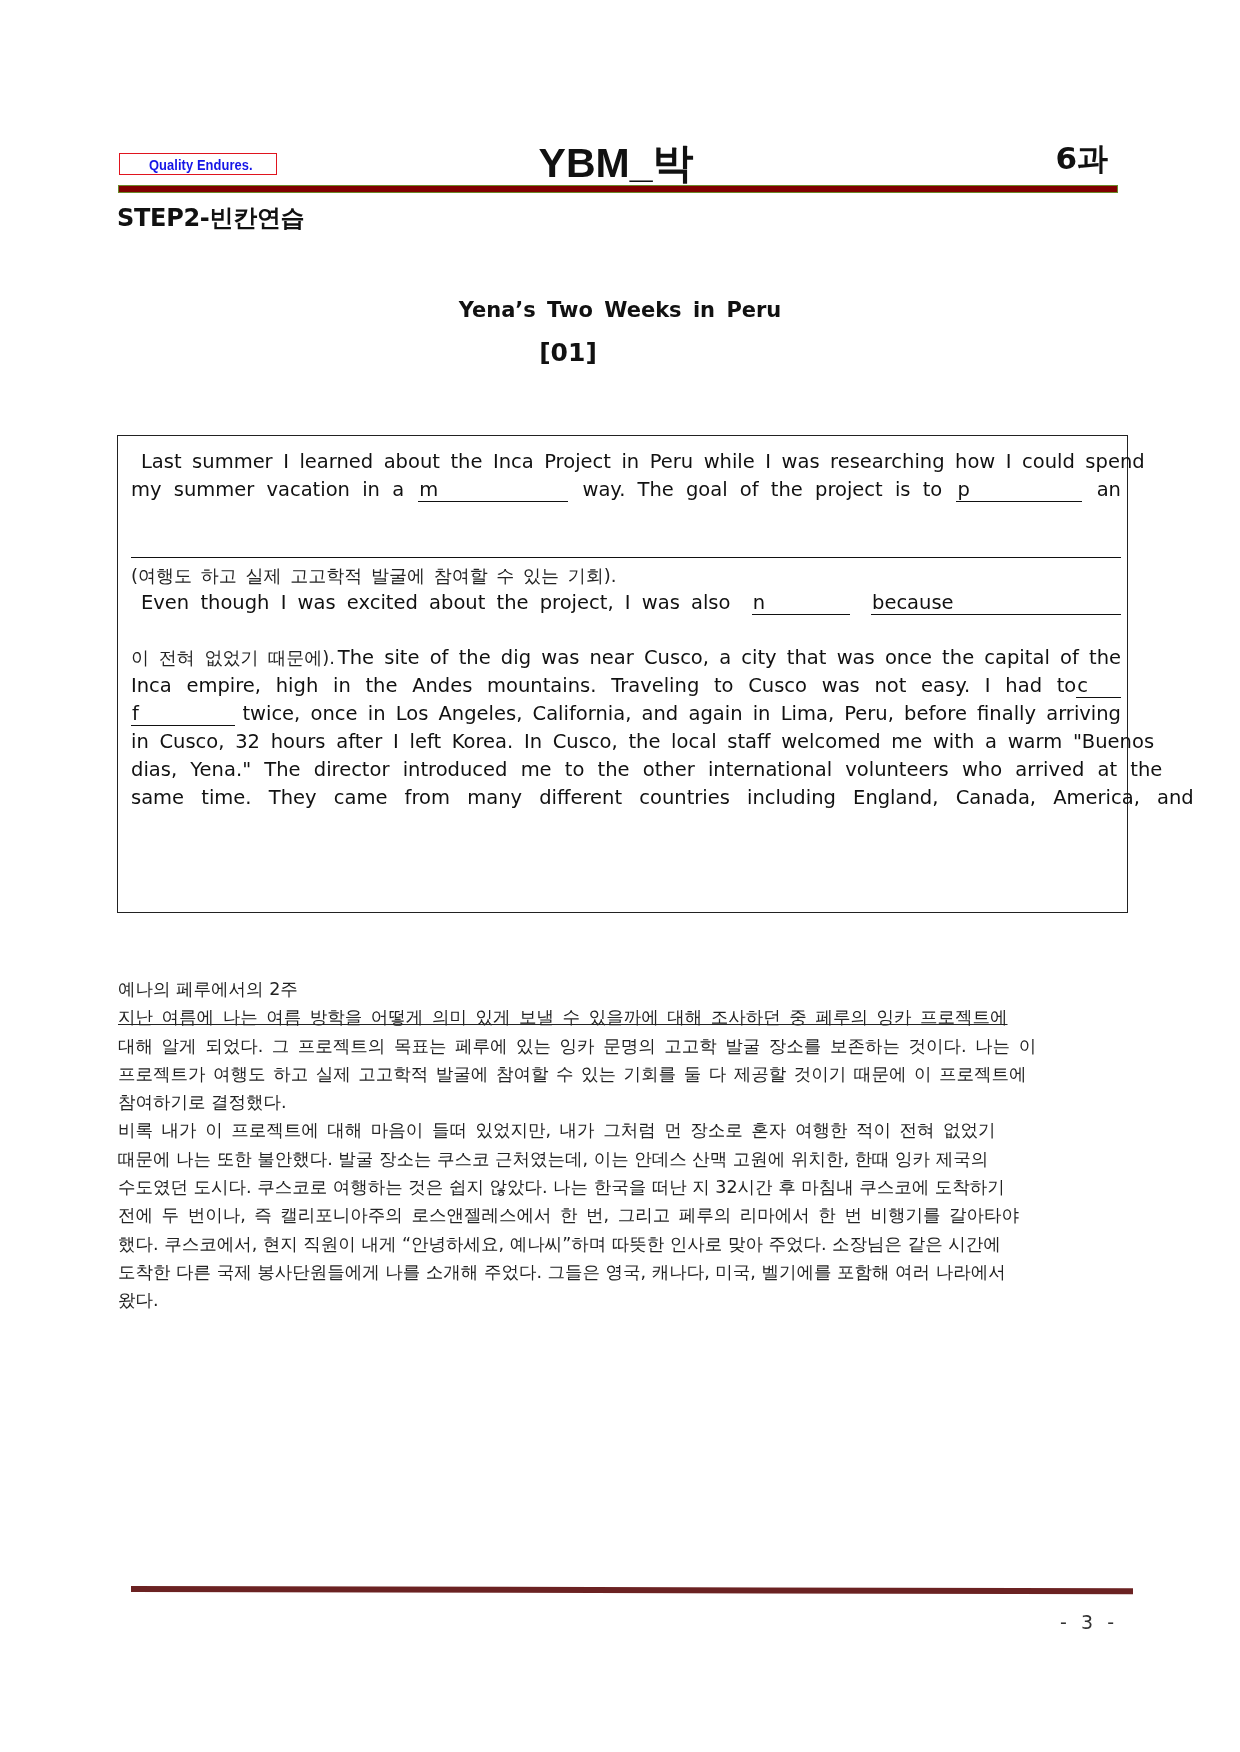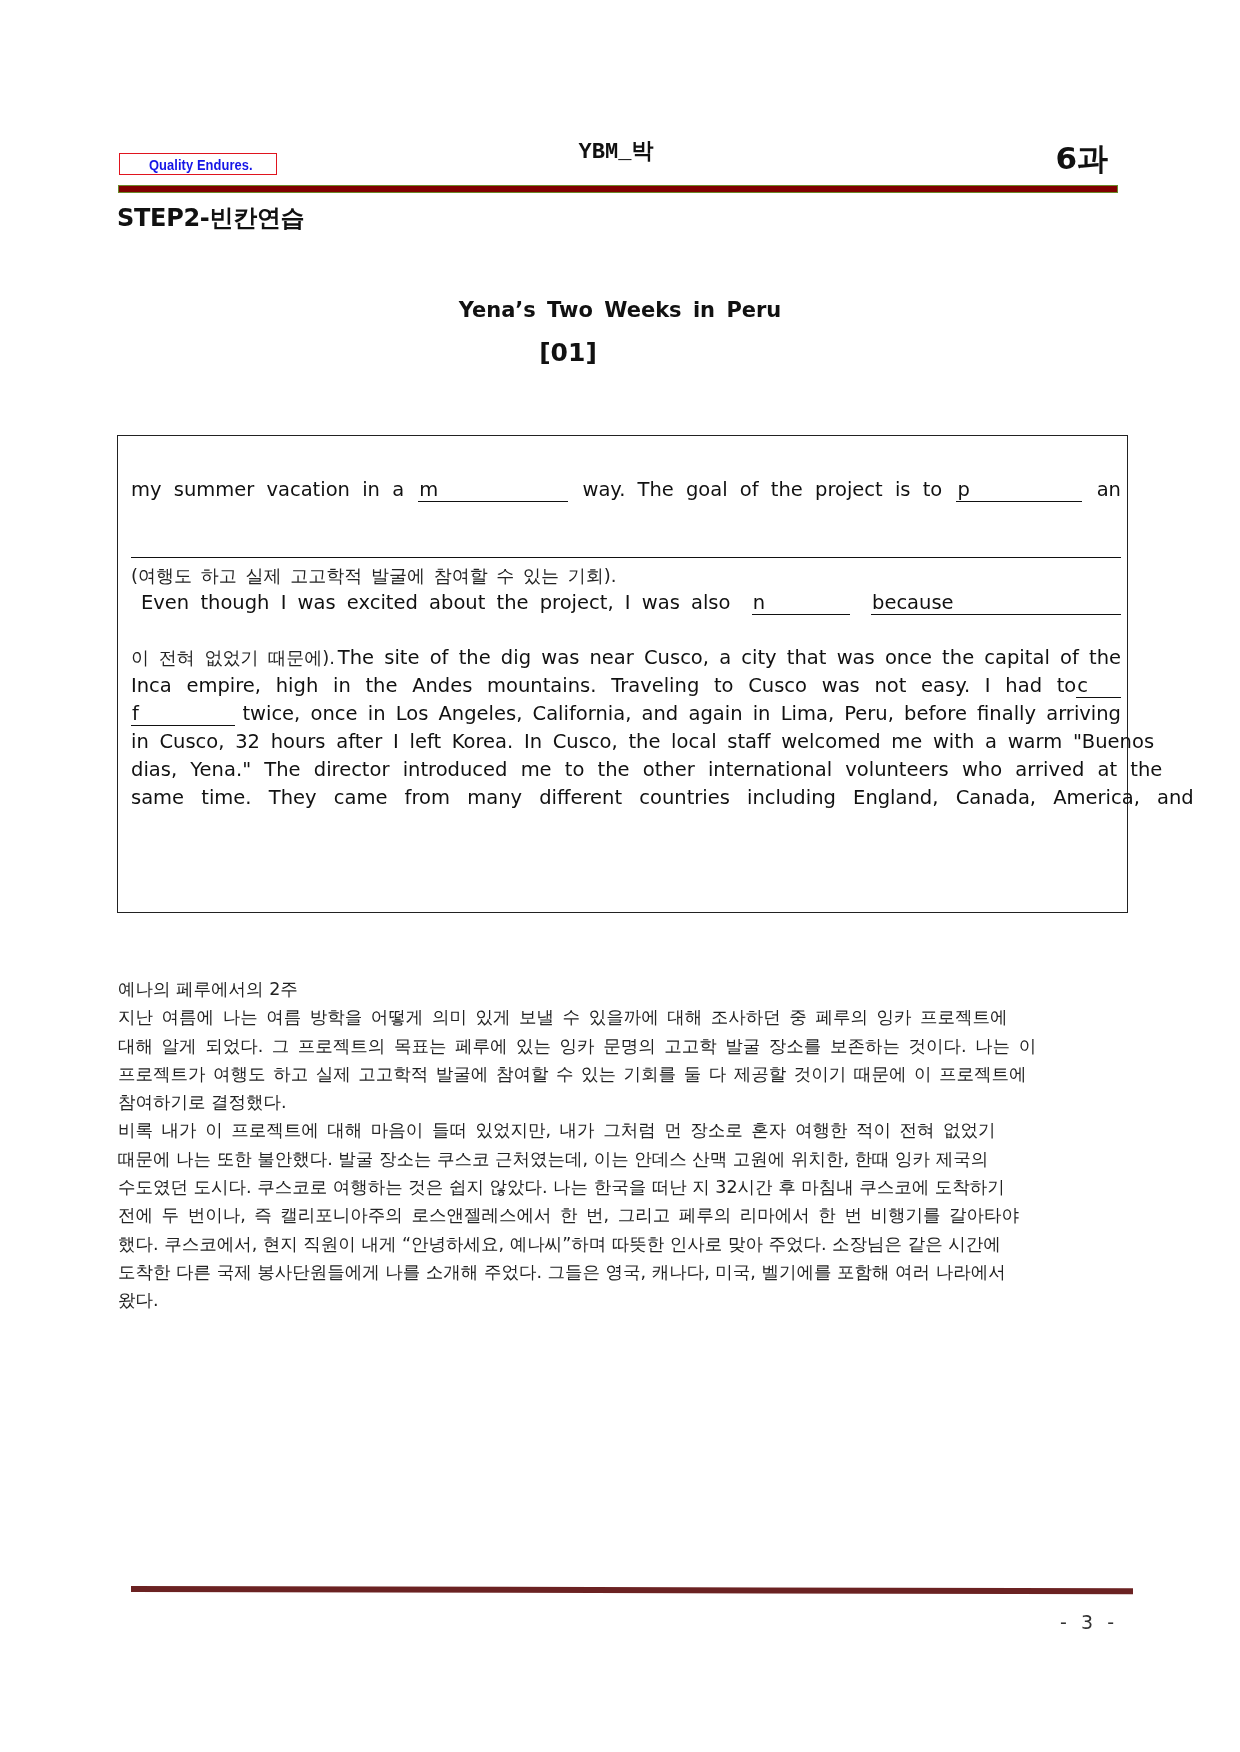--- a/index.html
+++ b/index.html
@@ -7,22 +7,22 @@
          font-family:"DejaVu Sans","Liberation Sans",sans-serif; color:#111; }
 
   .abs { position:absolute; }
 
   
   .brand-box { left:119px; top:153px; width:158px; height:22px; border:1px solid #e0141e;
                box-sizing:border-box; display:flex; align-items:center; justify-content:flex-end;
                padding-right:23px; }
   .brand-text { font-family:"Liberation Sans",sans-serif; font-weight:bold; color:#1515e6;
                 font-size:15px; letter-spacing:0.1px; transform:scaleX(0.86); transform-origin:right center; white-space:nowrap; }
-  .hdr-title { left:0; width:1232px; top:136px; text-align:center; font-family:Liberation Mono, monospace;
-               font-weight:bold; font-size:22px; color:#111; }
+  .hdr-title { left:0; width:1232px; top:136px; text-align:center; font-family:Liberation Sans, sans-serif;
+               font-weight:bold; font-size:41px; color:#111; }
   .hdr-lesson { right:132px; top:138px; font-weight:bold; font-size:31px; }
   .hdr-rule { left:118px; top:185px; width:998px; height:6px; background:#800000; border:1px solid #6a8a2a; box-sizing:content-box; }
 
   .step-title { left:117px; top:202px; font-weight:bold; font-size:24px; letter-spacing:-0.3px; }
 
   .doc-title { left:0; width:1240px; top:298px; text-align:center; font-weight:bold; font-size:21px; word-spacing:4px; }
   .doc-num { left:0; width:1136px; top:338px; text-align:center; font-weight:bold; font-size:25px; }
 
   
   .passage { left:117px; top:435px; width:1011px; height:478px; border:1px solid #222; box-sizing:border-box; }
@@ -52,20 +52,23 @@
 <div class="abs hdr-lesson">6과</div>
 <div class="abs hdr-rule"></div>
 
 <div class="abs step-title">STEP2-빈칸연습</div>
 
 <div class="abs doc-title">Yena’s Two Weeks in Peru</div>
 <div class="abs doc-num">[01]</div>
 
 <div class="abs passage">
 
+  <div class="line" style="top:12px; justify-content:flex-start; padding-left:10px; word-spacing:4.3px;">
+    <span>Last summer I learned about the Inca Project in Peru while I was researching how I could spend</span>
+  </div>
 
   <div class="line" style="top:40px;">
     <span style="word-spacing:6px;">my summer vacation in a</span>
     <span class="blank" style="width:150px;"><span>m</span></span>
     <span style="word-spacing:6px;">way. The goal of the project is to</span>
     <span class="blank" style="width:126px;"><span>p</span></span>
     <span>an</span>
   </div>
 
 
@@ -105,21 +108,21 @@
   <div class="line" style="top:320px;">
     <span style="word-spacing:7px;">dias, Yena." The director introduced me to the other international volunteers who arrived at the</span>
   </div>
   <div class="line" style="top:348px;">
     <span style="word-spacing:11px;">same time. They came from many different countries including England, Canada, America, and</span>
   </div>
 </div>
 
 <div class="abs trans">
   <p>예나의 페루에서의 2주</p>
-  <p style="word-spacing:3px;"> 지난 여름에 나는 여름 방학을 어떻게 의미 있게 보낼 수 있을까에 대해 조사하던 중 페루의 잉카 프로젝트에</p>
+  <p style="word-spacing:3px;text-decoration:underline;"> 지난 여름에 나는 여름 방학을 어떻게 의미 있게 보낼 수 있을까에 대해 조사하던 중 페루의 잉카 프로젝트에</p>
   <p style="word-spacing:3px;">대해 알게 되었다. 그 프로젝트의 목표는 페루에 있는 잉카 문명의 고고학 발굴 장소를 보존하는 것이다. 나는 이</p>
   <p style="word-spacing:2px;">프로젝트가 여행도 하고 실제 고고학적 발굴에 참여할 수 있는 기회를 둘 다 제공할 것이기 때문에 이 프로젝트에</p>
   <p>참여하기로 결정했다.</p>
   <p style="word-spacing:3px;"> 비록 내가 이 프로젝트에 대해 마음이 들떠 있었지만, 내가 그처럼 먼 장소로 혼자 여행한 적이 전혀 없었기</p>
   <p>때문에 나는 또한 불안했다. 발굴 장소는 쿠스코 근처였는데, 이는 안데스 산맥 고원에 위치한, 한때 잉카 제국의</p>
   <p>수도였던 도시다. 쿠스코로 여행하는 것은 쉽지 않았다. 나는 한국을 떠난 지 32시간 후 마침내 쿠스코에 도착하기</p>
   <p style="word-spacing:3px;">전에 두 번이나, 즉 캘리포니아주의 로스앤젤레스에서 한 번, 그리고 페루의 리마에서 한 번 비행기를 갈아타야</p>
   <p>했다. 쿠스코에서, 현지 직원이 내게 “안녕하세요, 예나씨”하며 따뜻한 인사로 맞아 주었다. 소장님은 같은 시간에</p>
   <p>도착한 다른 국제 봉사단원들에게 나를 소개해 주었다. 그들은 영국, 캐나다, 미국, 벨기에를 포함해 여러 나라에서</p>
   <p>왔다.</p>

